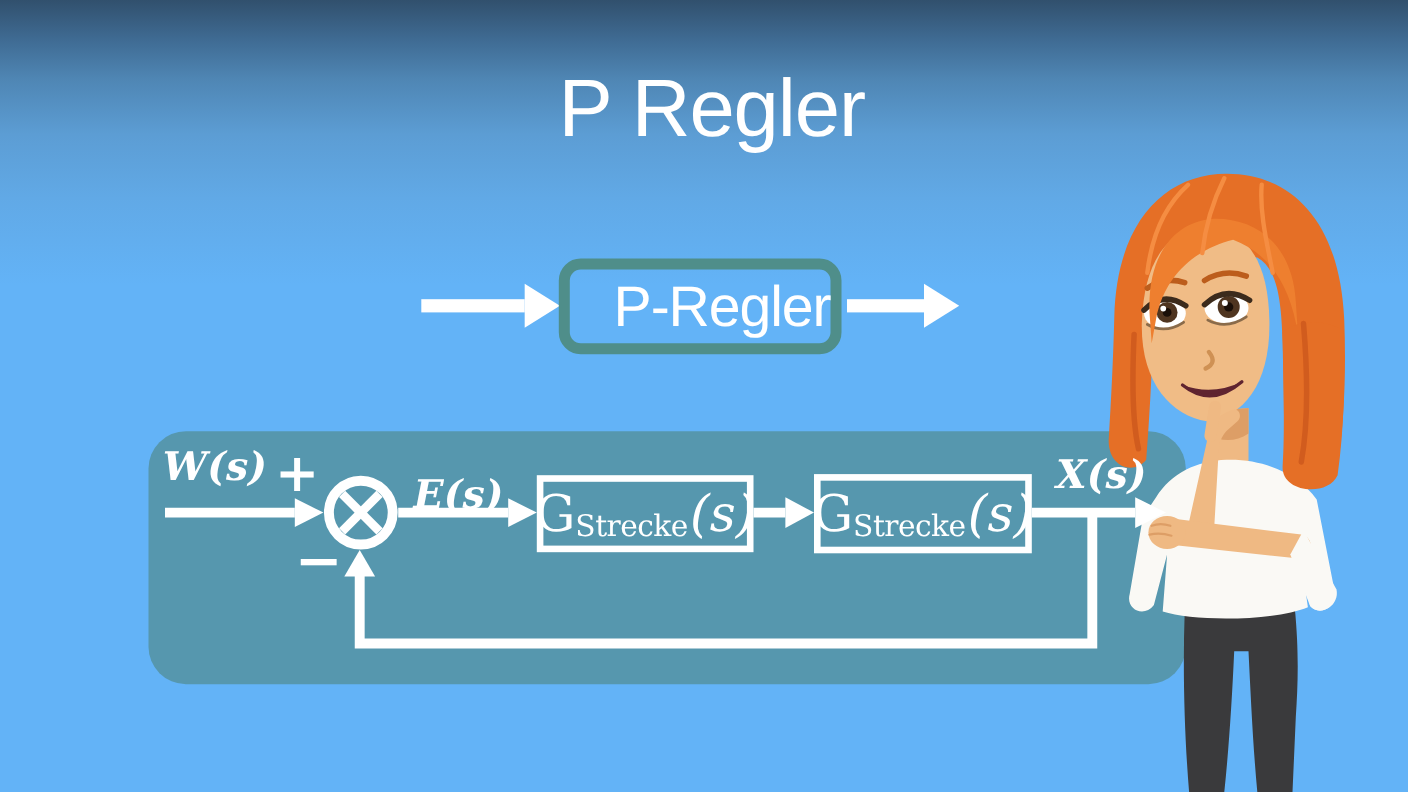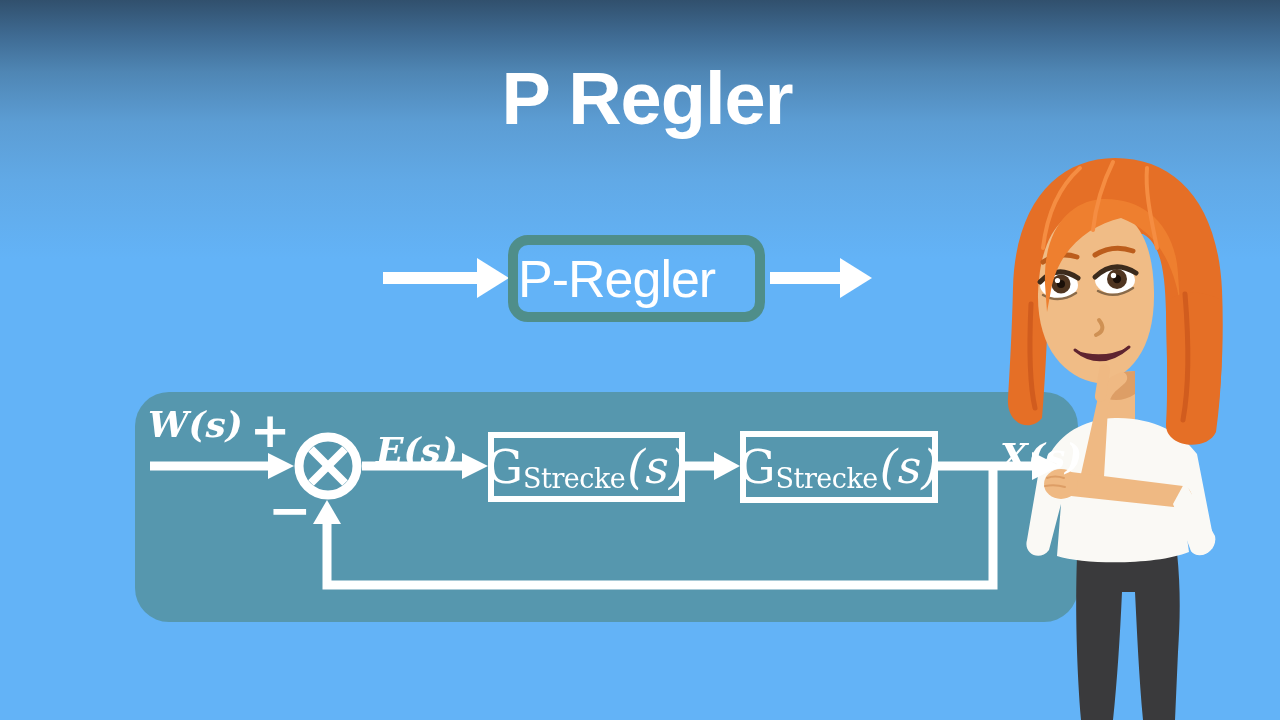--- a/index.html
+++ b/index.html
@@ -14,53 +14,53 @@
   .stage{
     position:relative;width:1280px;height:720px;margin:0 auto;overflow:hidden;
     font-family:"Liberation Sans",sans-serif;
     background:linear-gradient(180deg,
       var(--bg-top) 0%, #3f6b93 5%, #4f86b4 10%, #5c9dd4 17%,
       #61a9e6 25%, var(--bg-light) 36%, var(--bg-light) 100%);
   }
   .title{
     position:absolute;left:0;top:56px;width:100%;
     text-align:center;color:var(--ink);
-    font-size:74px;font-weight:700;letter-spacing:-1px;padding-left:14px;
+    font-size:74px;font-weight:400;letter-spacing:-1px;padding-left:14px;
   }
   .panel{
     position:absolute;left:135px;top:392px;width:943px;height:230px;
     background:var(--panel);border-radius:34px;
   }
   svg.lines{position:absolute;left:0;top:0;width:1280px;height:720px;pointer-events:none;}
   svg.char{position:absolute;left:985px;top:152px;width:260px;height:568px;}
   .pbox{
     position:absolute;left:508px;top:235px;width:257px;height:87px;
     border:10px solid var(--accent);border-radius:20px;
-    display:flex;align-items:center;justify-content:flex-start;
+    display:flex;align-items:center;justify-content:flex-end;
   }
   .pbox span{color:var(--ink);font-size:52px;font-weight:400;letter-spacing:-1px;}
   .gbox{
     position:absolute;height:70px;border:6px solid #fff;
     display:flex;align-items:center;justify-content:center;
     color:#fff;font-family:"DejaVu Serif","Liberation Serif",serif;
     white-space:nowrap;
   }
   .gbox1{left:488px;top:432px;width:197px;}
   .gbox2{left:740px;top:431px;width:198px;height:72px;}
   .gmain{font-size:46px;line-height:1;}
   .gsub{font-size:27px;line-height:1;position:relative;top:11px;letter-spacing:-0.5px;}
   .garg{font-size:46px;line-height:1;font-style:italic;margin-left:2px;}
   .mlabel{
     position:absolute;color:#fff;
     font-family:"DejaVu Serif","Liberation Serif",serif;
     font-style:italic;font-weight:bold;font-size:36px;line-height:1;white-space:nowrap;
   }
   .w-label{left:148px;top:406px;}
   .e-label{left:376px;top:404px;margin-top:28px;}
-  .x-label{left:1000px;top:414px;margin-top:24px;}
+  .x-label{left:960px;top:414px;}
   .plus-sign{left:250px;top:406px;font-style:normal;font-size:48px;font-weight:bold;}
   .minus-sign{left:268px;top:484px;font-style:normal;font-size:52px;font-weight:bold;}
 </style>
 </head>
 <body>
 
 <div class="stage">
 
   <h1 class="title">P Regler</h1>
 

